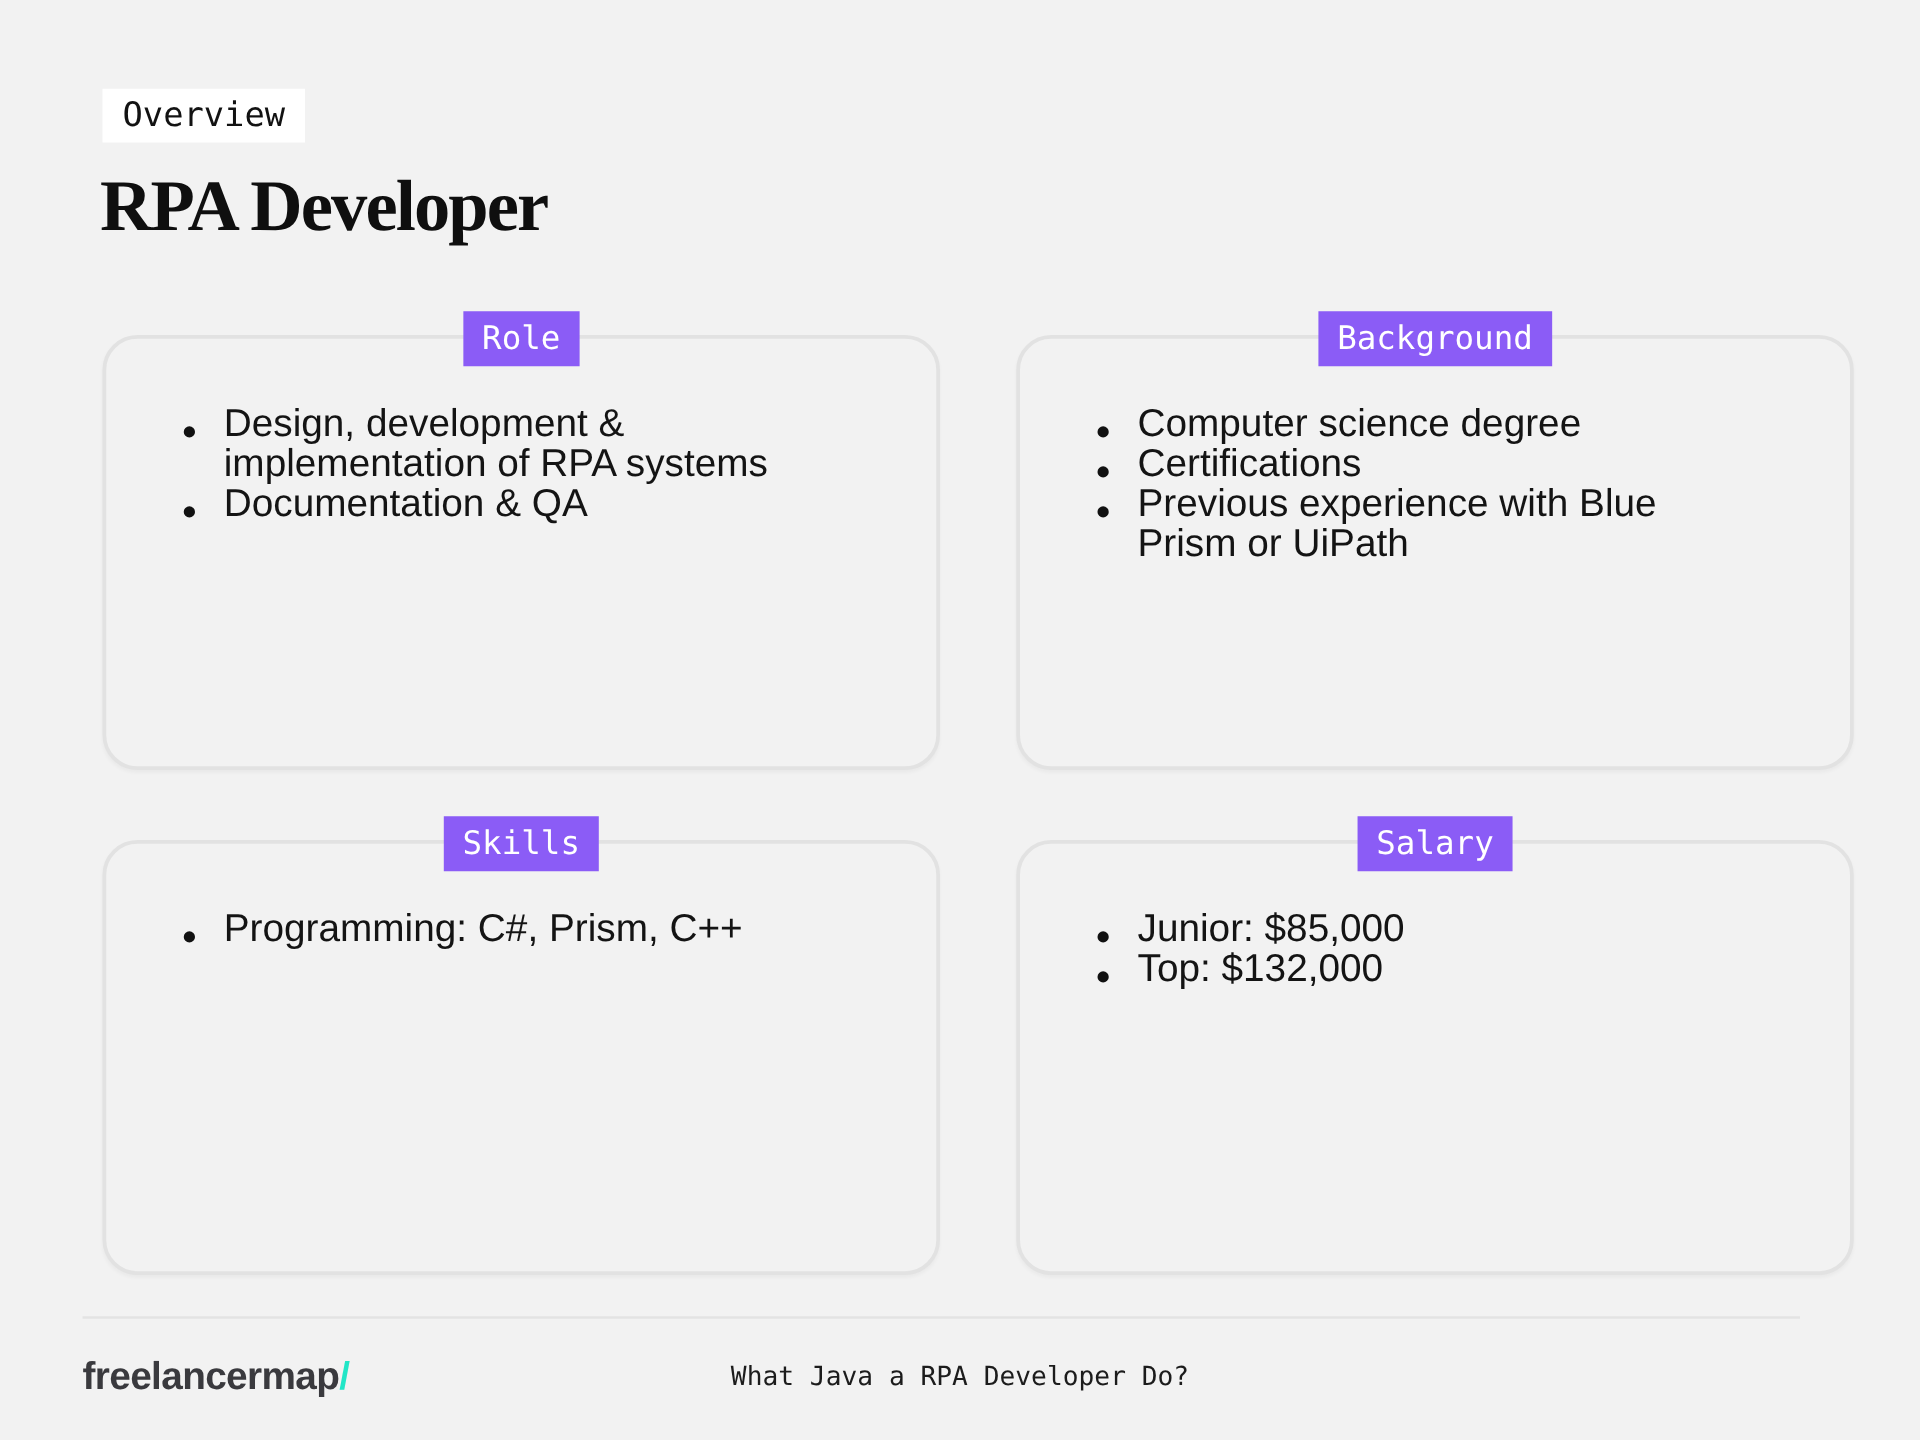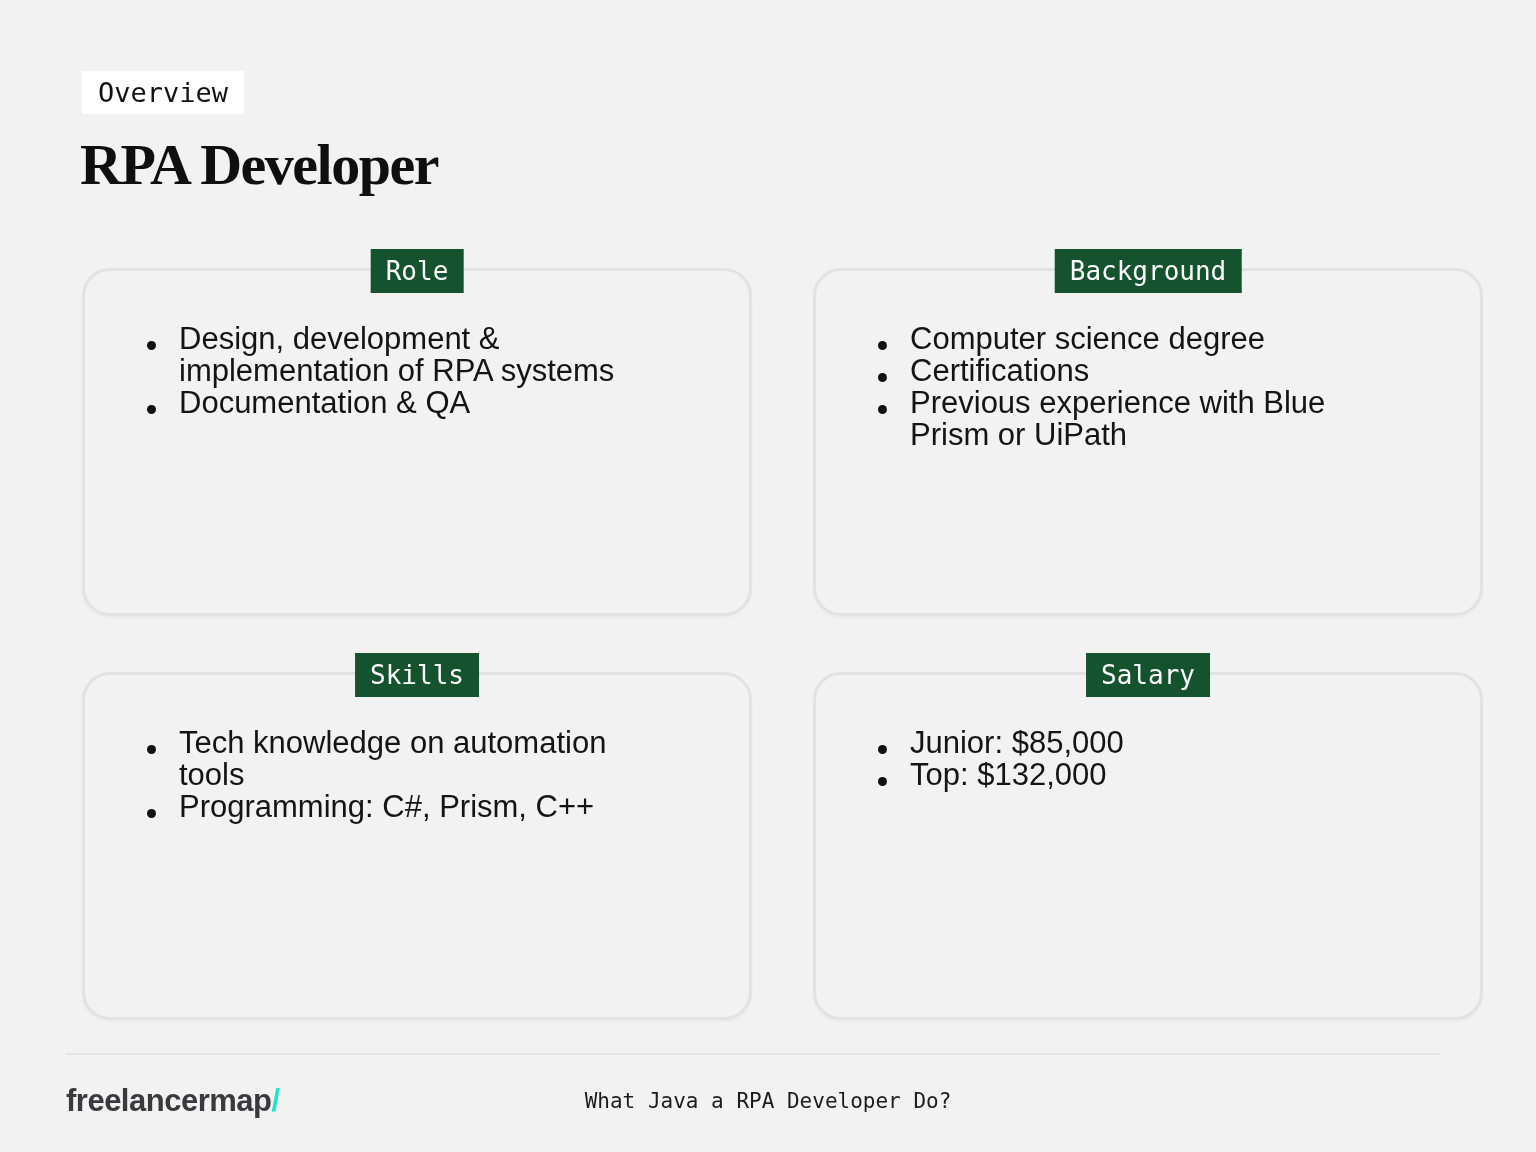--- a/index.html
+++ b/index.html
@@ -52,21 +52,21 @@
     background: #f2f2f2;
     box-shadow: 0 2px 3px rgba(0,0,0,0.035);
     padding: 52px 80px 0 48px;
   }
   .card-badge {
     position: absolute;
     top: -22px; left: 50%;
     transform: translateX(-50%);
     height: 44px; line-height: 44px;
     padding: 0 15px;
-    background: #14532d;
+    background: #8b5cf6;
     color: #ffffff;
     font-family: "DejaVu Sans Mono", monospace;
     font-size: 26px;
     white-space: nowrap;
   }
   .card ul { list-style: none; }
   .card li {
     position: relative;
     padding-left: 46px;
     font-size: 31px;
@@ -134,21 +134,20 @@
     <ul>
       <li>Computer science degree</li>
       <li>Certifications</li>
       <li>Previous experience with Blue Prism or UiPath</li>
     </ul>
   </div>
 
   <div class="card">
     <div class="card-badge">Skills</div>
     <ul>
-      <li>Tech knowledge on automation tools</li>
       <li>Programming: C#, Prism, C++</li>
     </ul>
   </div>
 
   <div class="card">
     <div class="card-badge">Salary</div>
     <ul>
       <li>Junior: $85,000</li>
       <li>Top: $132,000</li>
     </ul>

